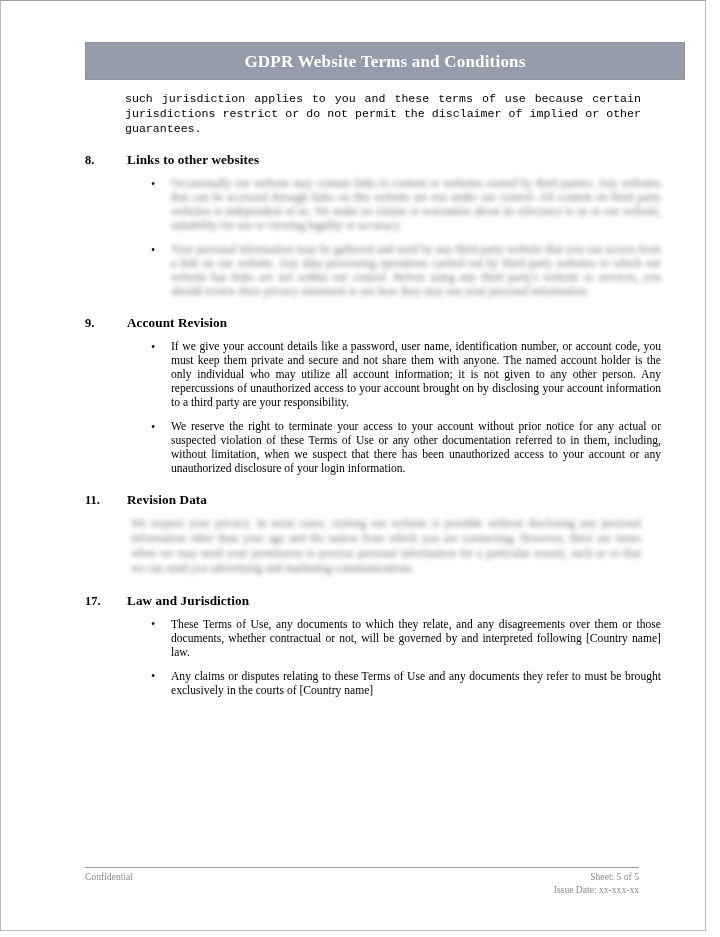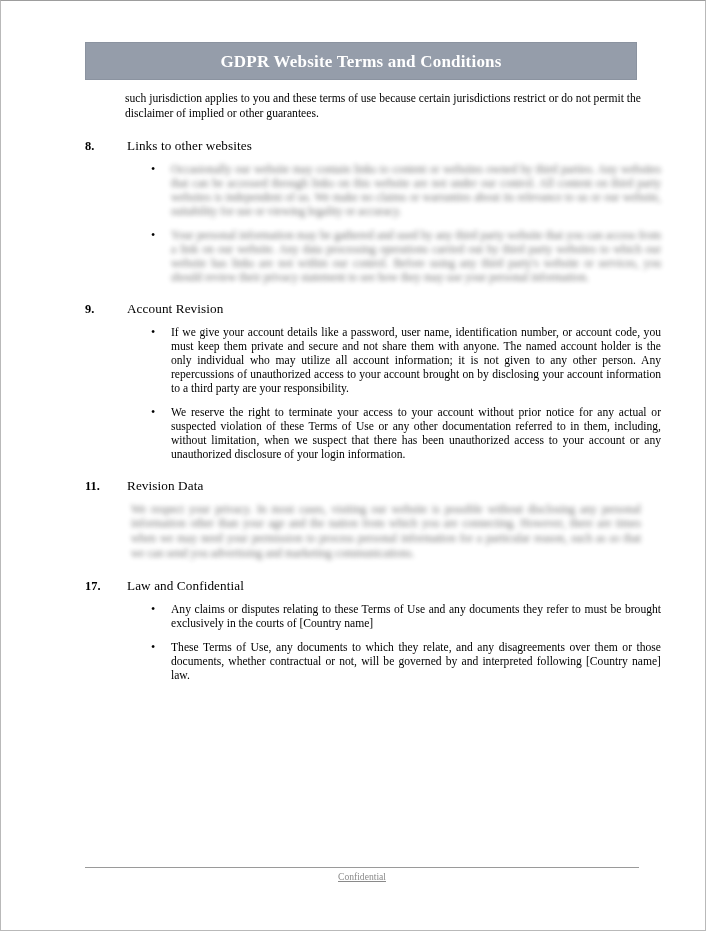--- a/index.html
+++ b/index.html
@@ -24,21 +24,21 @@
     border: 1px solid #b9b9b9;
     border-top: 1px solid #9d9d9d;
     background: #ffffff;
   }
 
   
   .banner {
     position: absolute;
     left: 84px;
     top: 41px;
-    width: 552px;
+    width: 600px;
     height: 38px;
     box-sizing: border-box;
     background: #959daa;
     border: 1px solid #8b93a0;
     display: flex;
     align-items: center;
     justify-content: center;
   }
   .banner-title {
     color: #ffffff;
@@ -57,40 +57,41 @@
     width: 556px;
   }
 
   .intro-para {
     margin: 0 0 0 40px;
     width: 516px;
     font-size: 11.6px;
     line-height: 14.8px;
     text-align: justify;
     text-justify: inter-word;
+    font-family: Liberation Mono, monospace;
   }
 
   
   .section {
     margin-top: 16px;
   }
   .section-head {
     display: flex;
     align-items: baseline;
     margin-bottom: 9px;
   }
   .section-num {
     width: 42px;
     flex: 0 0 42px;
     font-size: 12.4px;
     font-weight: bold;
   }
   .section-title {
     font-size: 13.2px;
-    font-weight: normal;
+    font-weight: bold;
     letter-spacing: 0.1px;
     text-align: center;
   }
 
   
   .bullets {
     list-style: none;
     margin: 0;
     padding: 0;
   }
@@ -147,21 +148,21 @@
     width: 554px;
     border-top: 1px solid #9a9a9a;
     padding-top: 3px;
     display: flex;
     align-items: flex-start;
     color: #8a8a8a;
     font-size: 9.6px;
     line-height: 12.6px;
   }
   .footer-col-left { flex: 1 1 0; text-align: left; }
-  .footer-col-mid { flex: 1 1 0; text-align: center; padding-top: 0px; text-decoration: underline; }
+  .footer-col-mid { flex: 1 1 0; text-align: left; padding-top: 0px; }
   .footer-col-right { flex: 1 1 0; text-align: right; }
   .footer-line { display: block; white-space: nowrap; }
 </style>
 </head>
 <body>
 
 <div class="page">
 
   <div class="banner">
     <div class="banner-title">GDPR Website Terms and Conditions</div>
@@ -201,29 +202,33 @@
       <div class="section-head">
         <span class="section-num">11.</span>
         <span class="section-title">Revision Data</span>
       </div>
       <p class="plain-para redacted">We respect your privacy. In most cases, visiting our website is possible without disclosing any personal information other than your age and the nation from which you are connecting. However, there are times when we may need your permission to process personal information for a particular reason, such as so that we can send you advertising and marketing communications.</p>
     </div>
 
     <div class="section">
       <div class="section-head">
         <span class="section-num">17.</span>
-        <span class="section-title">Law and Confidential</span>
+        <span class="section-title">Law and Jurisdiction</span>
       </div>
       <ul class="bullets">
+        <li class="bullet">These Terms of Use, any documents to which they relate, and any disagreements over them or those documents, whether contractual or not, will be governed by and interpreted following [Country name] law.</li>
         <li class="bullet">Any claims or disputes relating to these Terms of Use and any documents they refer to must be brought exclusively in the courts of [Country name]</li>
-        <li class="bullet">These Terms of Use, any documents to which they relate, and any disagreements over them or those documents, whether contractual or not, will be governed by and interpreted following [Country name] law.</li>
       </ul>
     </div>
 
   </div>
 
   <div class="footer">
     <div class="footer-col-mid">
       <span class="footer-line">Confidential</span>
     </div>
+    <div class="footer-col-right">
+      <span class="footer-line">Sheet: 5 of 5</span>
+      <span class="footer-line">Issue Date: xx-xxx-xx</span>
+    </div>
   </div>
 
 </div>
 
 </body></html>

